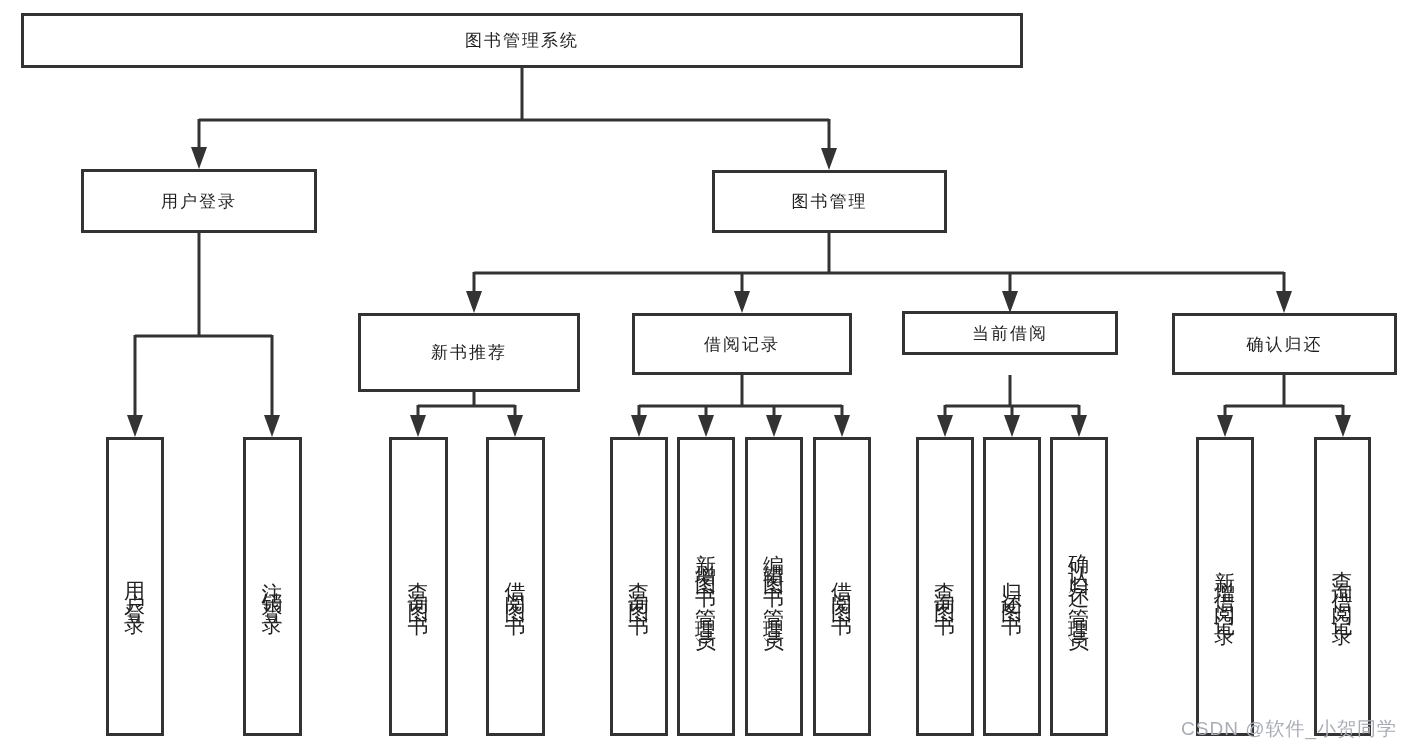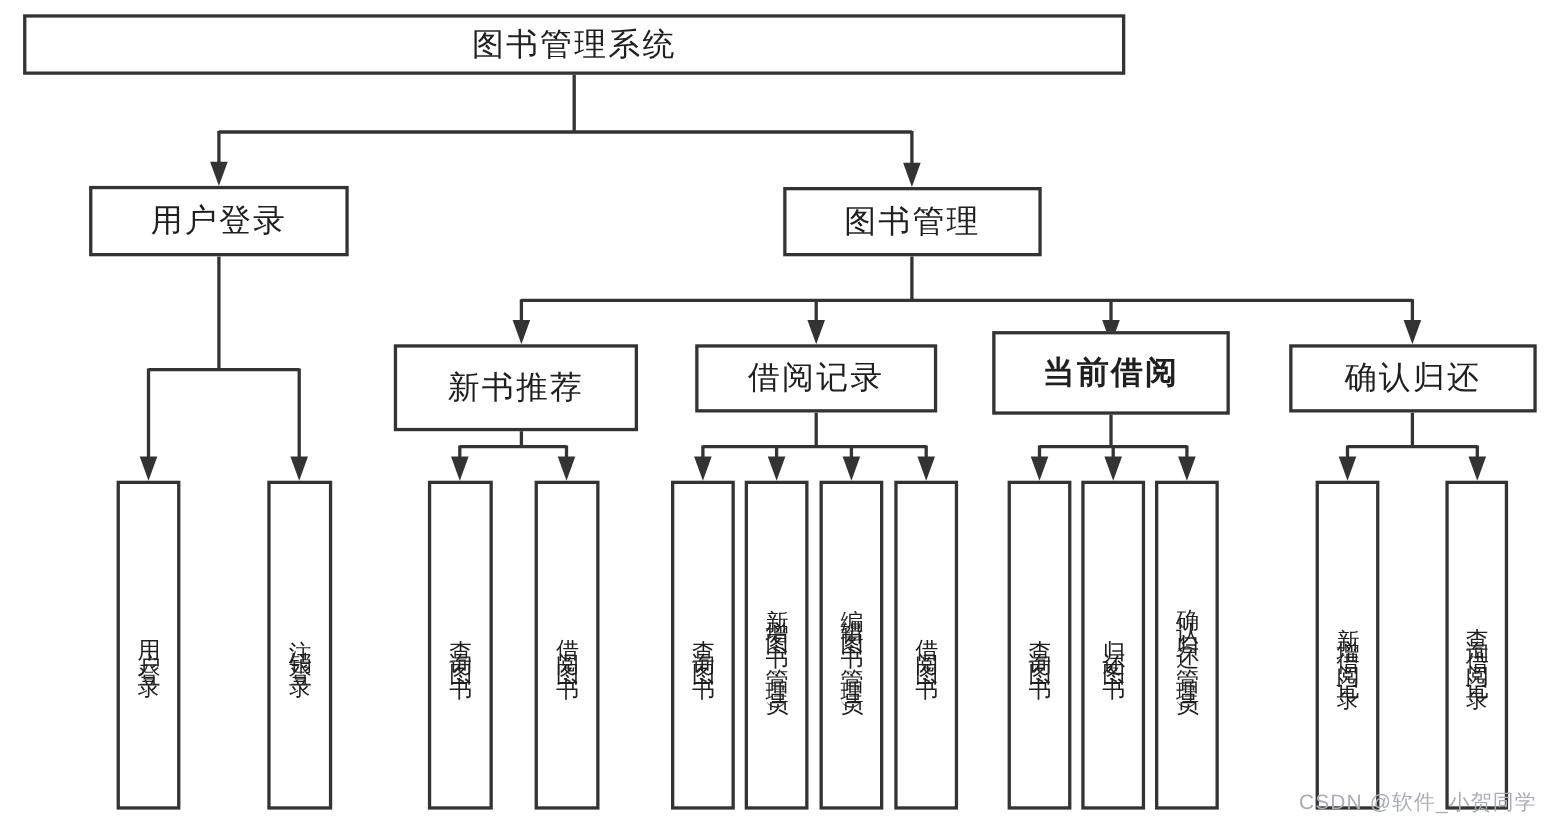--- a/index.html
+++ b/index.html
@@ -23,21 +23,21 @@
   svg.wires polygon { fill: var(--line); stroke: none; }
 
   .hbox {
     position: absolute;
     box-sizing: border-box;
     border: 3px solid var(--line);
     background: var(--bg);
     display: flex;
     align-items: center;
     justify-content: center;
-    font-size: 29px;
+    font-size: 17px;
     letter-spacing: 2px;
     z-index: 1;
   }
   .leaf {
     position: absolute;
     box-sizing: border-box;
     top: 437px;
     width: 58px;
     height: 299px;
     border: 3px solid var(--line);
@@ -128,21 +128,21 @@
     <polygon points="1335,415 1351,415 1343,437"></polygon>
   </svg>
 
   <div class="hbox" style="left:21px; top:13px; width:1002px; height:55px;">图书管理系统</div>
 
   <div class="hbox" style="left:81px; top:169px; width:236px; height:64px;">用户登录</div>
   <div class="hbox" style="left:712px; top:170px; width:235px; height:63px;text-align:center;">图书管理</div>
 
   <div class="hbox" style="left:358px; top:313px; width:222px; height:79px;">新书推荐</div>
   <div class="hbox" style="left:632px; top:313px; width:220px; height:62px;">借阅记录</div>
-  <div class="hbox" style="left:902px; top:301px; width:216px; height:76px;font-weight:bold;">当前借阅</div>
+  <div class="hbox" style="left:902px; top:311px; width:216px; height:44px;">当前借阅</div>
   <div class="hbox" style="left:1172px; top:313px; width:225px; height:62px;">确认归还</div>
 
   <div class="leaf" style="left:106px;">用户登录</div>
   <div class="leaf" style="left:243px; width:59px;">注销登录</div>
 
   <div class="leaf" style="left:389px; width:59px;">查询图书</div>
   <div class="leaf" style="left:486px; width:59px;">借阅图书</div>
 
   <div class="leaf" style="left:610px;">查询图书</div>
   <div class="leaf" style="left:677px;">新增图书（管理员）</div>

